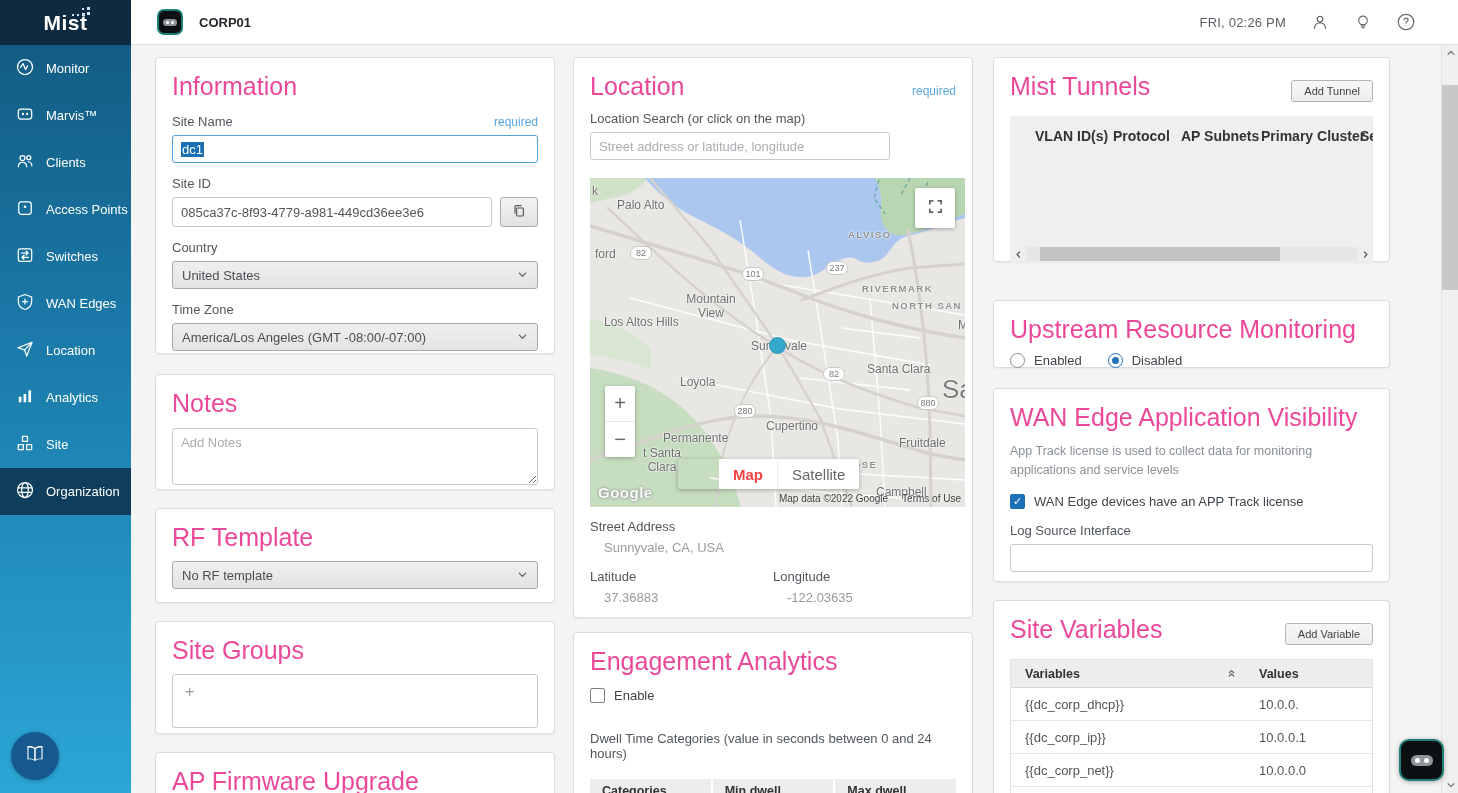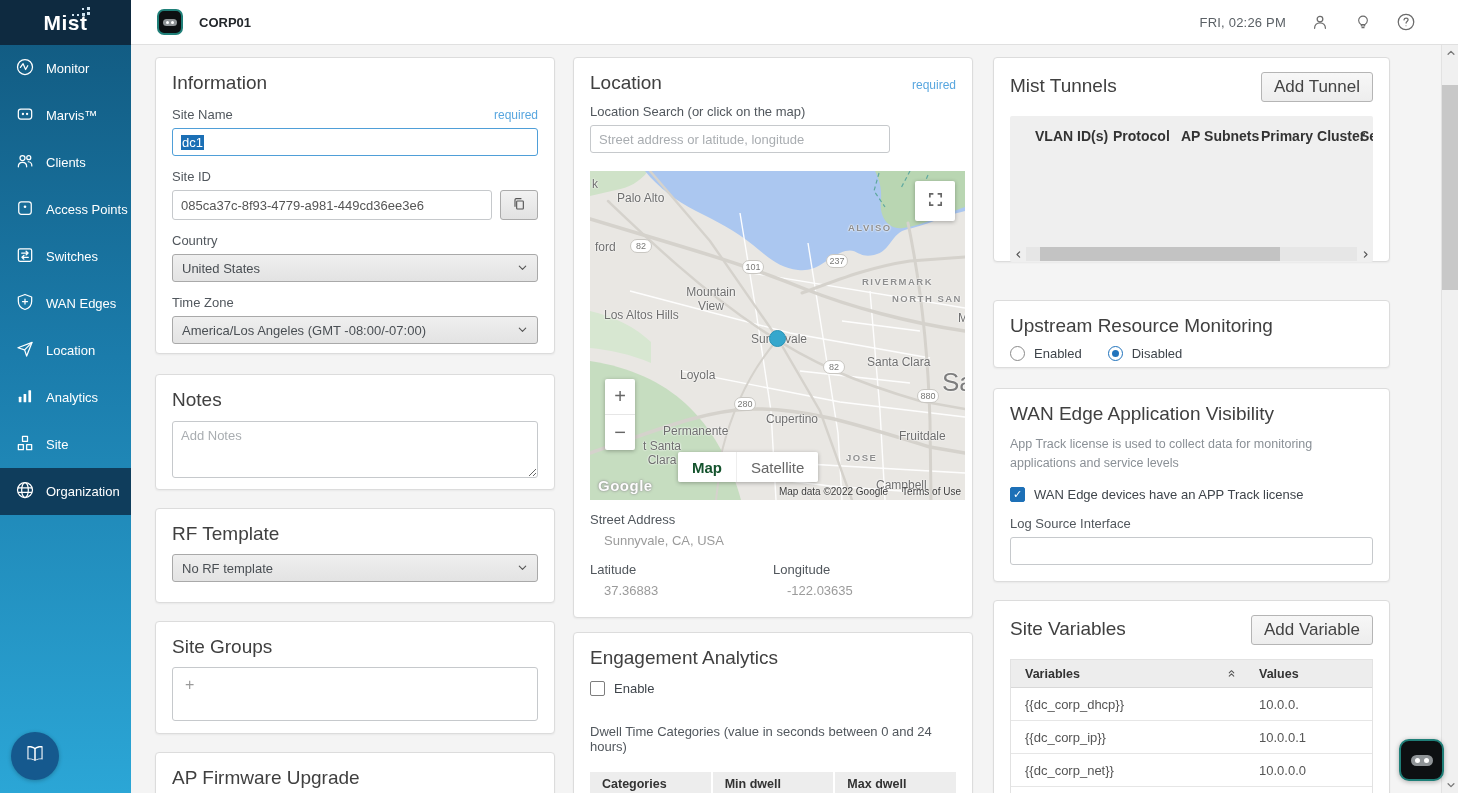--- a/index.html
+++ b/index.html
@@ -51,21 +51,21 @@
   .org-name { margin-left:16px; font-size:13px; font-weight:bold; color:#23272b; }
   #topbar-right { margin-left:auto; display:flex; align-items:center; gap:24px; padding-right:42px; }
   .clock { font-size:13px; color:#5b6166; letter-spacing:0.2px; }
   .tb-icon { cursor:pointer; display:flex; }
 
   
   .panel {
     position:absolute; background:#fff; border:1px solid #dcdcdc; border-radius:4px;
     box-shadow:0 1px 2px rgba(0,0,0,.05); padding:14px 16px;
   }
-  .panel-title { font-size:19px; color:#404040; font-weight:400; }
+  .panel-title { font-size:25px; color:#ec4899; font-weight:400; }
   .title-row { display:flex; align-items:baseline; justify-content:space-between; }
   .required { font-size:12px; color:#58a6df; }
   .field-row { display:flex; justify-content:space-between; align-items:baseline; margin:13px 0 6px; }
   .field-label { font-size:13px; color:#51575d; }
   .text-input {
     width:100%; height:28px; border:1px solid #c6c9cc; border-radius:3px;
     font-size:13px; color:#555; padding:0 8px; background:#fff; outline:none;
     font-family:"Liberation Sans", sans-serif;
   }
   .text-input::placeholder { color:#a9adb1; }
@@ -75,21 +75,21 @@
   }
   .sel-highlight { background:#1b6fb5; color:#fff; padding:0 1px; }
   .select {
     width:100%; height:28px; background:linear-gradient(#efefef,#e3e3e3);
     border:1px solid #a9a9a9; border-radius:3px; cursor:pointer;
     display:flex; align-items:center; justify-content:space-between; padding:0 9px;
     font-size:13px; color:#4a4f54;
   }
   .gray-btn {
     background:linear-gradient(#f7f7f7,#ededed); border:1px solid #b5b5b5; border-radius:3px;
-    font-size:17px; color:#444; padding:4px 12px; cursor:pointer;
+    font-size:11px; color:#444; padding:4px 12px; cursor:pointer;
     font-family:"Liberation Sans", sans-serif;
   }
   .copy-btn {
     width:38px; height:30px; background:linear-gradient(#f2f2f2,#e2e2e2);
     border:1px solid #ababab; border-radius:3px; cursor:pointer;
     display:flex; align-items:center; justify-content:center; flex:0 0 auto;
   }
   textarea.notes {
     width:100%; height:57px; border:1px solid #c6c9cc; border-radius:3px; resize:both;
     font-size:13px; color:#555; padding:6px 8px; font-family:"Liberation Sans", sans-serif; outline:none;
@@ -128,21 +128,21 @@
     box-shadow:0 1px 4px rgba(0,0,0,.3); display:flex; align-items:center; justify-content:center; cursor:pointer;
   }
   .map-zoomctl {
     position:absolute; left:15px; top:208px; width:30px; height:71px; background:#fff; border-radius:2px;
     box-shadow:0 1px 4px rgba(0,0,0,.3); display:flex; flex-direction:column; overflow:hidden;
   }
   .map-zoomctl div { flex:1; display:flex; align-items:center; justify-content:center; font-size:20px; color:#666; cursor:pointer; }
   .map-zoomctl .zdiv { flex:0 0 1px; background:#e6e6e6; }
   .map-type { position:absolute; left:88px; top:281px; height:30px; display:flex; box-shadow:0 1px 4px rgba(0,0,0,.3); border-radius:2px; overflow:hidden; }
   .map-type div { background:#fff; padding:0 14px; display:flex; align-items:center; font-size:15px; cursor:pointer; }
-  .map-type .active { font-weight:bold; color:#14532d; }
+  .map-type .active { font-weight:bold; color:#ef4444;margin-left:41px; }
   .map-type .inactive { color:#666; border-left:1px solid #eee; }
   .google-logo { position:absolute; left:8px; bottom:6px; font-size:15px; font-weight:bold; color:#fdfdfd; letter-spacing:0.5px; text-shadow:0 0 3px #8c8c8c,0 0 1px #8c8c8c; pointer-events:none; }
   .map-attrib { position:absolute; right:4px; bottom:3px; font-size:10px; color:#3c3c3c; display:flex; gap:14px; text-shadow:0 0 2px #fff; }
   .map-attrib .terms { cursor:pointer; }
   .addr-value { font-size:13px; color:#9b9b9b; margin:6px 0 0 14px; }
   .latlong { display:flex; margin-top:14px; }
   .latlong > div { width:220px; }
 
   
   .tunnel-table { margin-top:14px; background:#efefef; border-radius:2px; height:146px; position:relative; overflow:hidden; }

